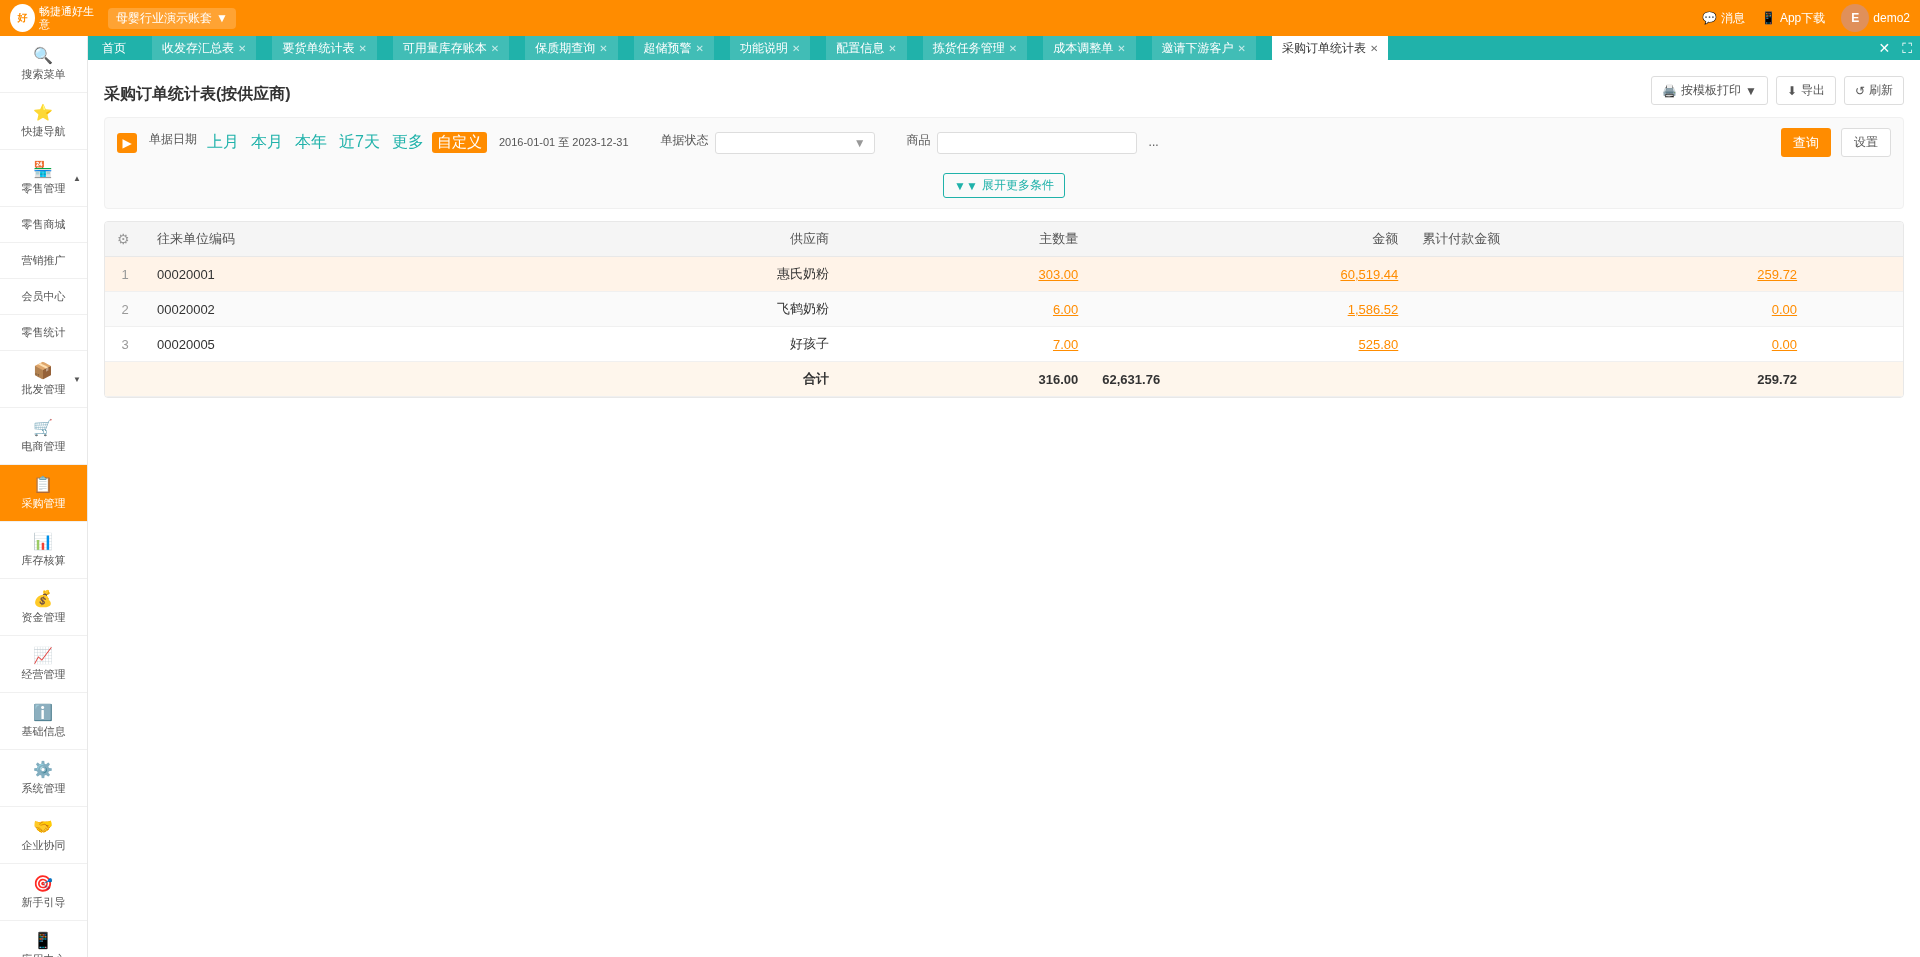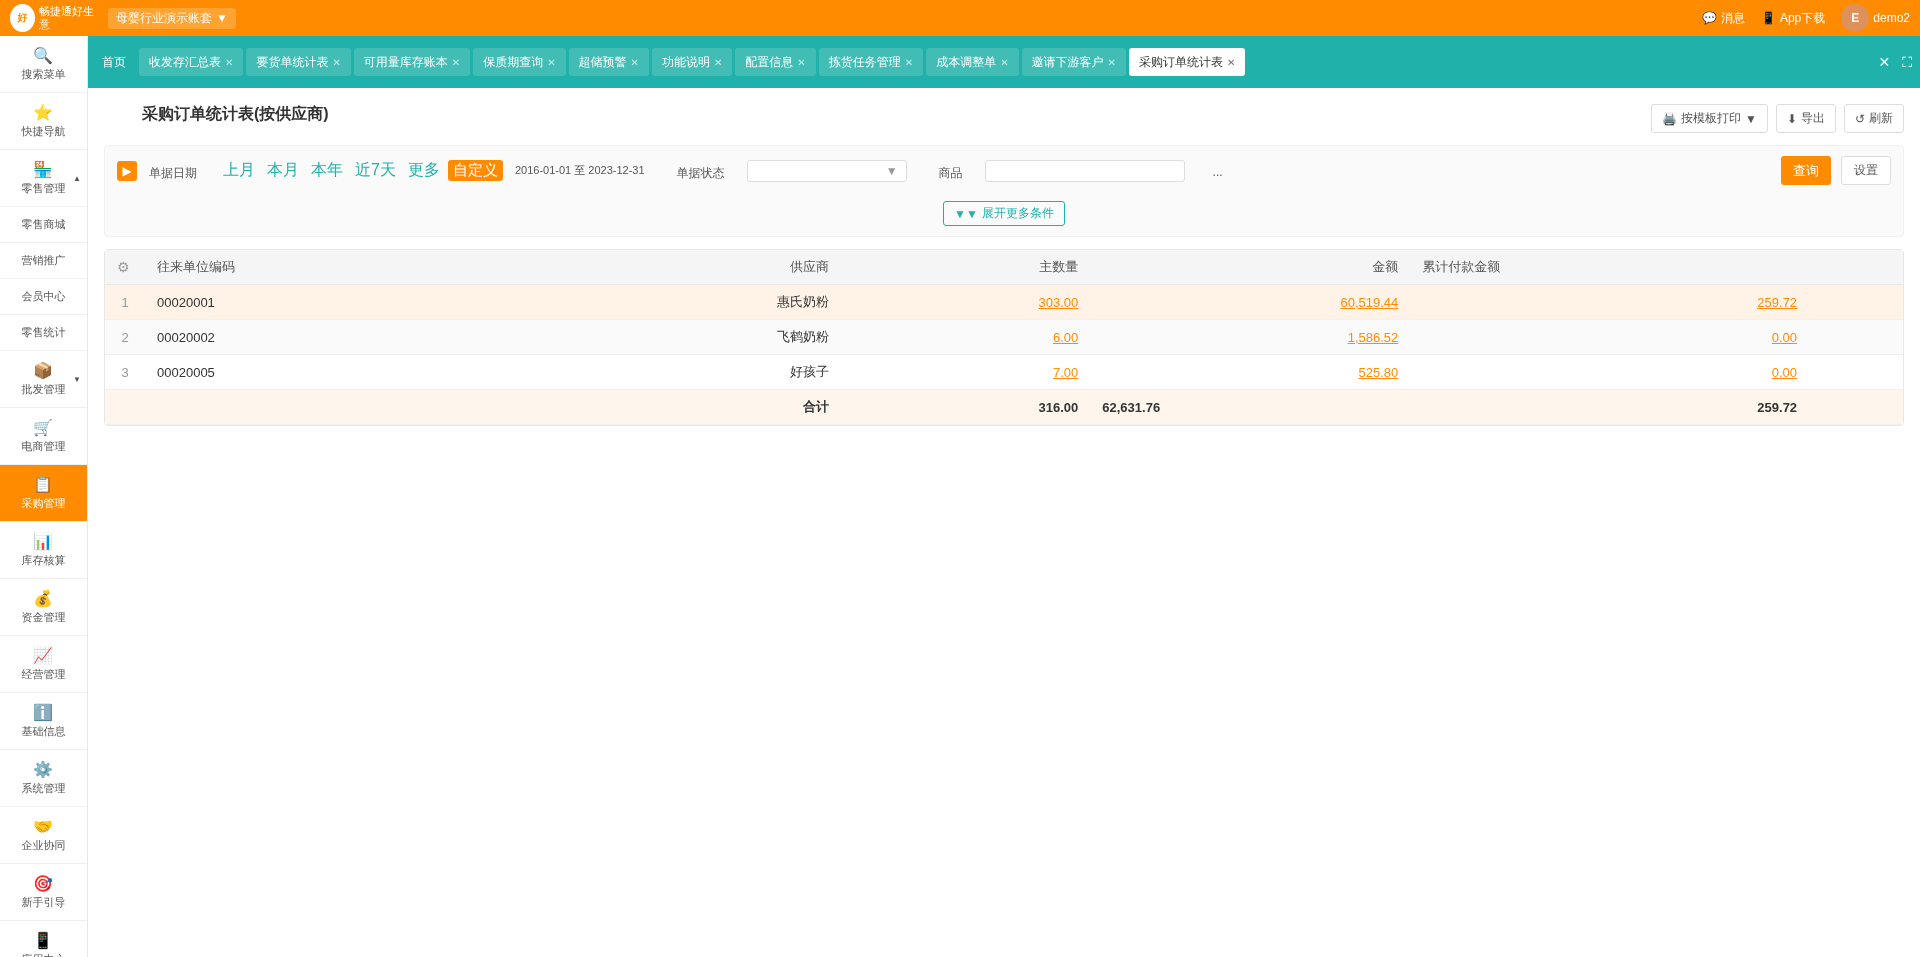--- a/index.html
+++ b/index.html
@@ -127,23 +127,23 @@
       display: flex;
       flex-direction: column;
       overflow: hidden;
     }
 
     
     .tab-bar {
       display: flex;
       align-items: center;
       background: #20b2aa;
-      height: 52px;
+      height: 24px;
       padding: 0 4px;
-      gap: 3px;
+      gap: 16px;
       overflow-x: auto;
       flex-shrink: 0;
     }
     .tab-bar::-webkit-scrollbar { display: none; }
     .tab-item {
       display: flex;
       align-items: center;
       padding: 0 10px;
       height: 28px;
       background: rgba(255,255,255,0.15);
@@ -180,24 +180,23 @@
     .page-content {
       flex: 1;
       background: #fff;
       overflow-y: auto;
       padding: 16px;
     }
 
     
     .page-header {
       display: flex;
-      align-items: flex-start;
+      align-items: flex-end;
       justify-content: space-between;
       margin-bottom: 12px;
-      margin-left: 38px;
     }
     .page-title {
       font-size: 16px;
       font-weight: bold;
       color: #333;
     }
     .header-actions {
       display: flex;
       align-items: center;
       gap: 8px;
@@ -262,22 +261,22 @@
       border-radius: 3px;
       cursor: pointer;
       display: flex;
       align-items: center;
       justify-content: center;
       font-size: 12px;
       flex-shrink: 0;
     }
     .filter-group {
       display: flex;
-      align-items: flex-end;
-      gap: 22px;
+      align-items: flex-start;
+      gap: 6px;
     }
     .filter-label {
       color: #555;
       font-size: 12px;
       white-space: nowrap;
     }
     .date-shortcuts {
       display: flex;
       align-items: center;
       gap: 4px;

